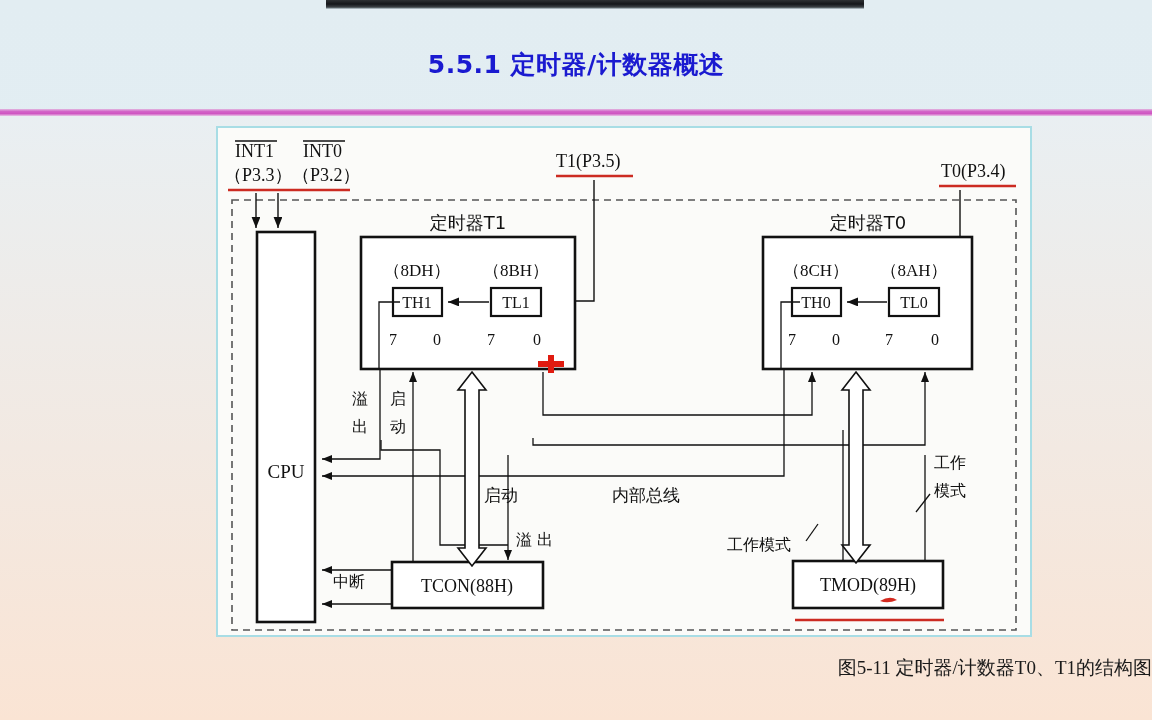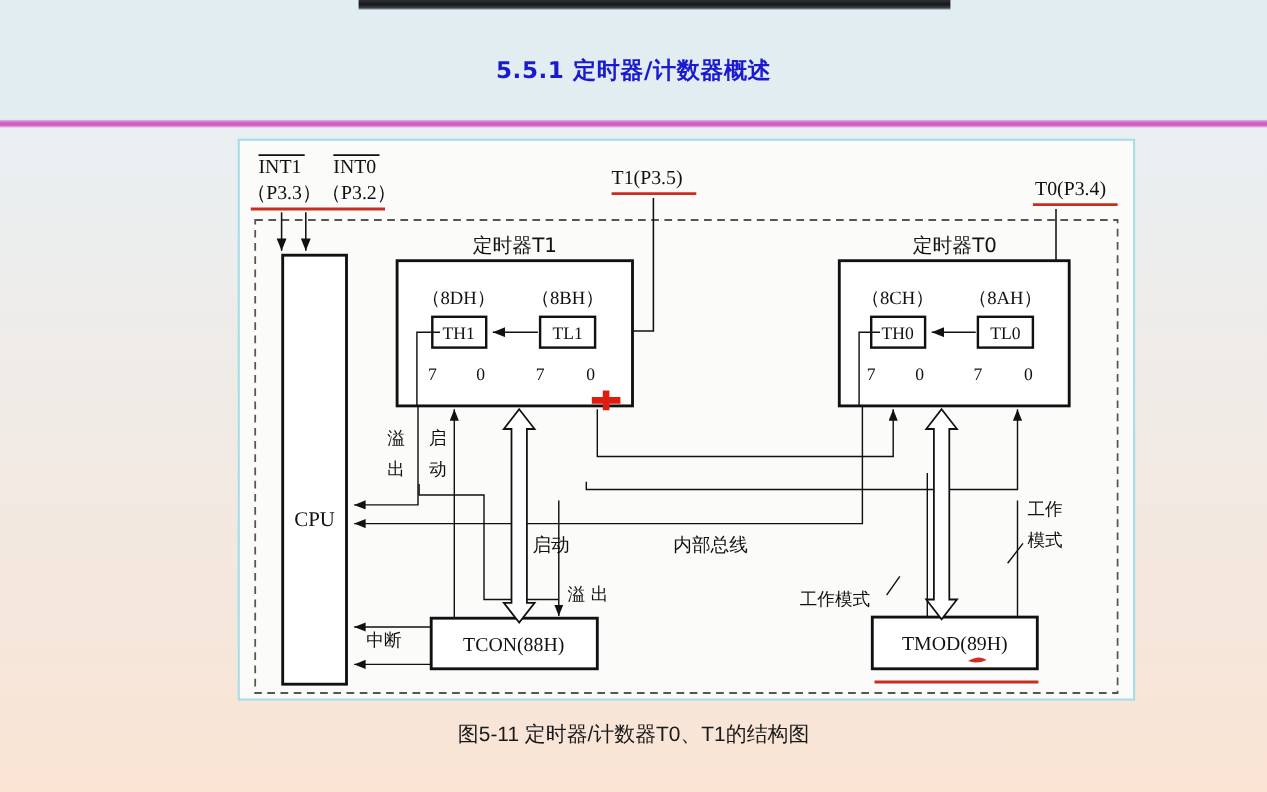--- a/index.html
+++ b/index.html
@@ -12,39 +12,39 @@
   #top-bar{
     position:absolute;left:326px;top:0;width:538px;height:9px;
     background:linear-gradient(180deg,#2e3134 0%,#14161a 45%,#3d4347 80%,#c9d9e0 100%);
   }
   #title-band{
     position:absolute;left:0;top:28px;width:1152px;height:72px;
     display:flex;align-items:center;justify-content:center;
   }
   #slide-title{
     font-family:"DejaVu Sans","Liberation Sans",sans-serif;
-    font-weight:bold;font-size:21px;color:#1a1ad0;letter-spacing:.5px;
+    font-weight:bold;font-size:25px;color:#1a1ad0;letter-spacing:.5px;
     white-space:nowrap;
   }
   #divider{
     position:absolute;left:0;top:109px;width:1152px;height:7px;
     background:linear-gradient(180deg,#e2b7e0 0%,#d364c8 35%,#cf56c2 65%,#e8c5e6 100%);
   }
   #lower-bg{
     position:absolute;left:0;top:116px;width:1152px;height:604px;
     background:linear-gradient(180deg,#e9eff2 0%,#f2e9e2 55%,#fae4d4 100%);
   }
   
   #figure-frame{
     position:absolute;left:216px;top:126px;width:816px;height:511px;
     background:#fbfbf9;border:2px solid #a8dde5;box-sizing:border-box;
   }
   #figure-caption{
-    position:absolute;left:0;top:655px;width:1152px;text-align:center;
-    font-family:Liberation Sans, sans-serif;
+    position:absolute;left:0;top:655px;width:1152px;text-align:right;
+    font-family:Liberation Serif, serif;
     font-size:19px;color:#1a1a1a;
   }
   
   #diagram{position:absolute;left:0;top:0;width:1152px;height:720px;}
   .lbl{font-family:"Liberation Serif","DejaVu Serif",serif;fill:#111;}
   .cn{font-family:"DejaVu Sans","Liberation Sans",sans-serif;fill:#111;}
 </style>
 </head>
 <body>
 

